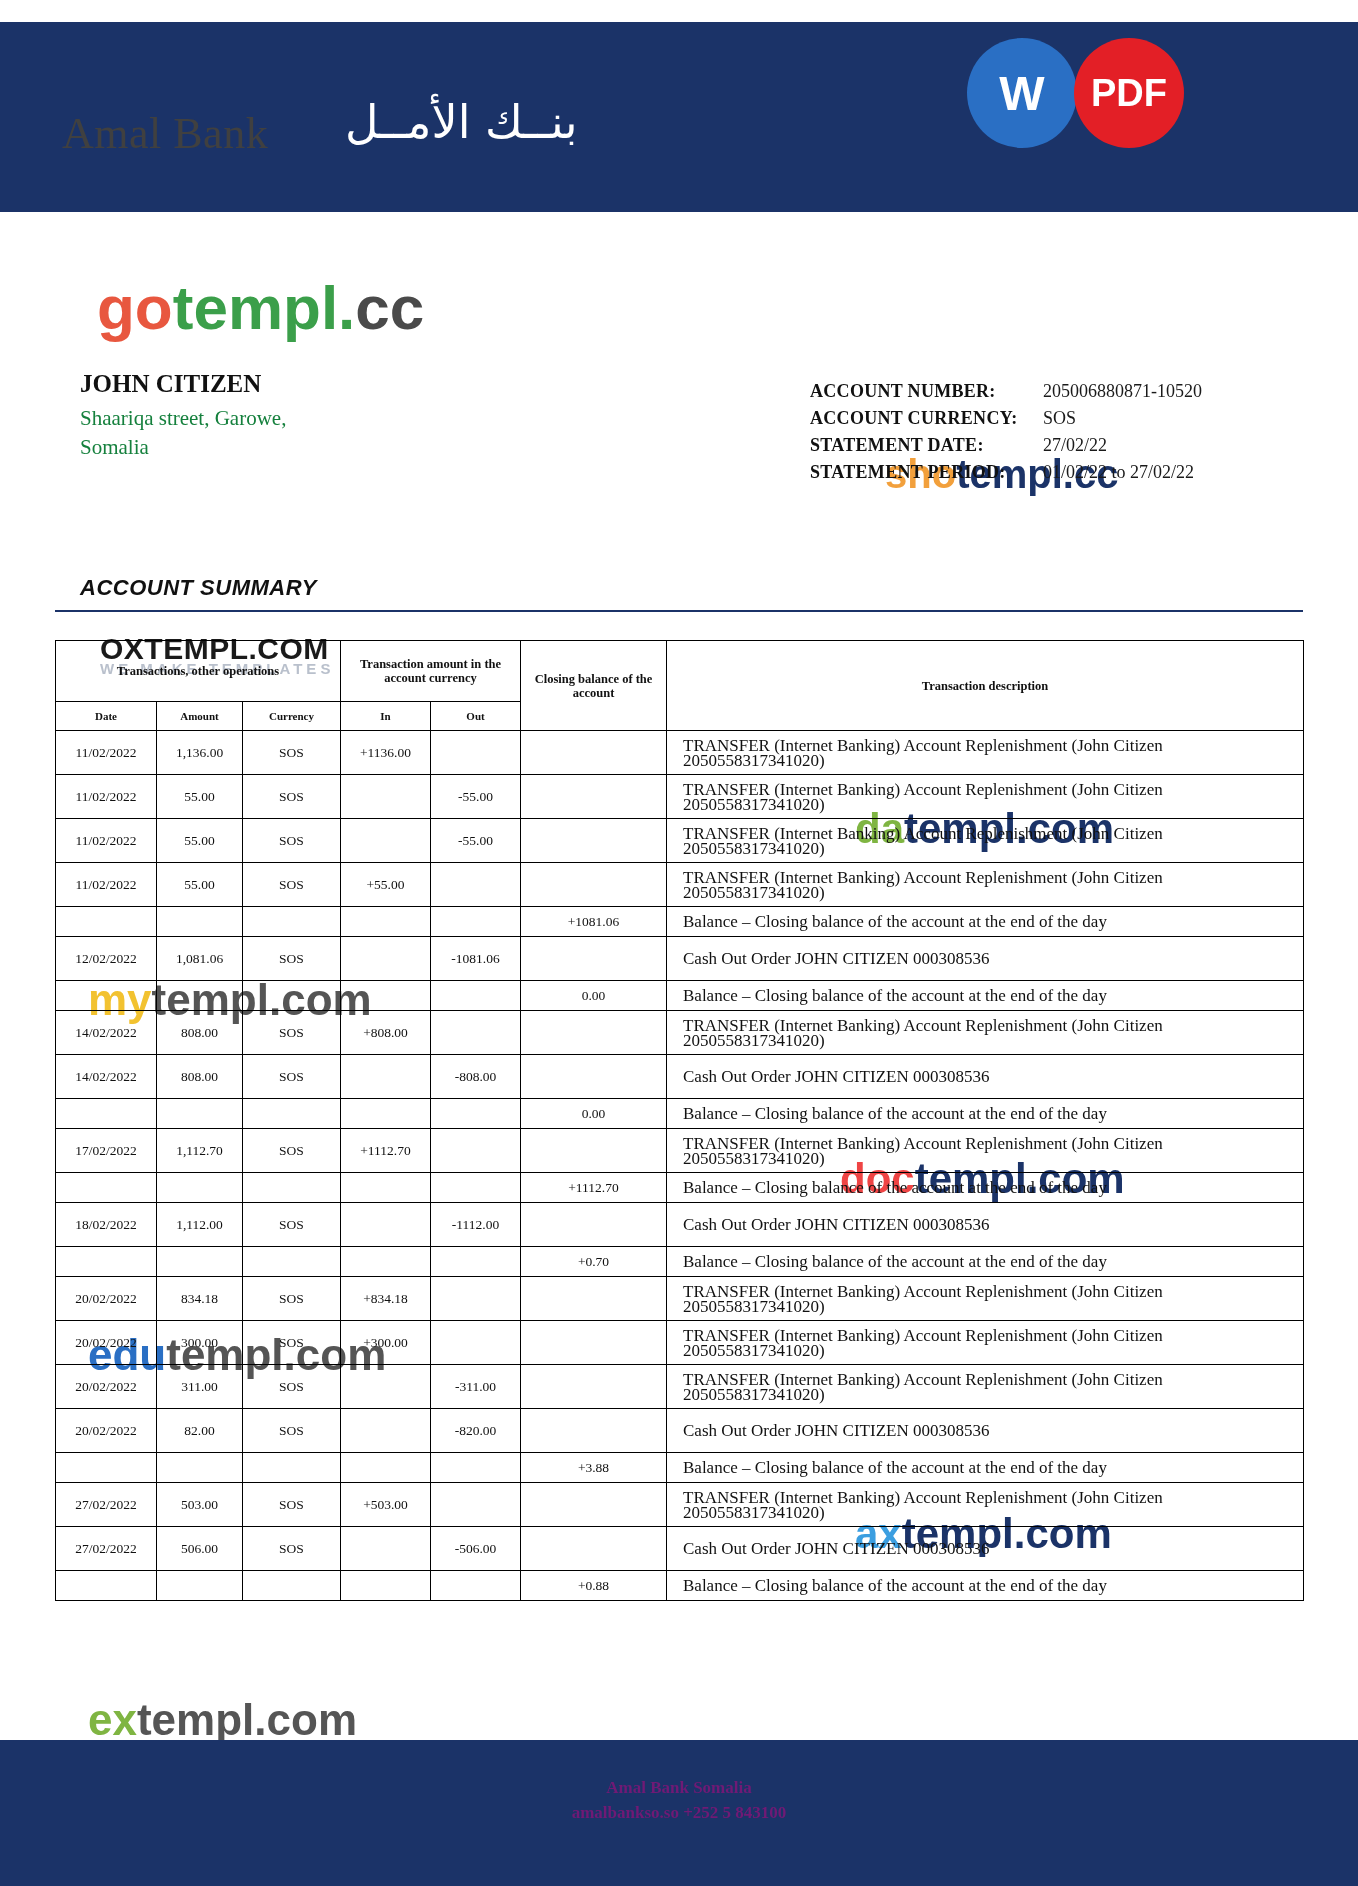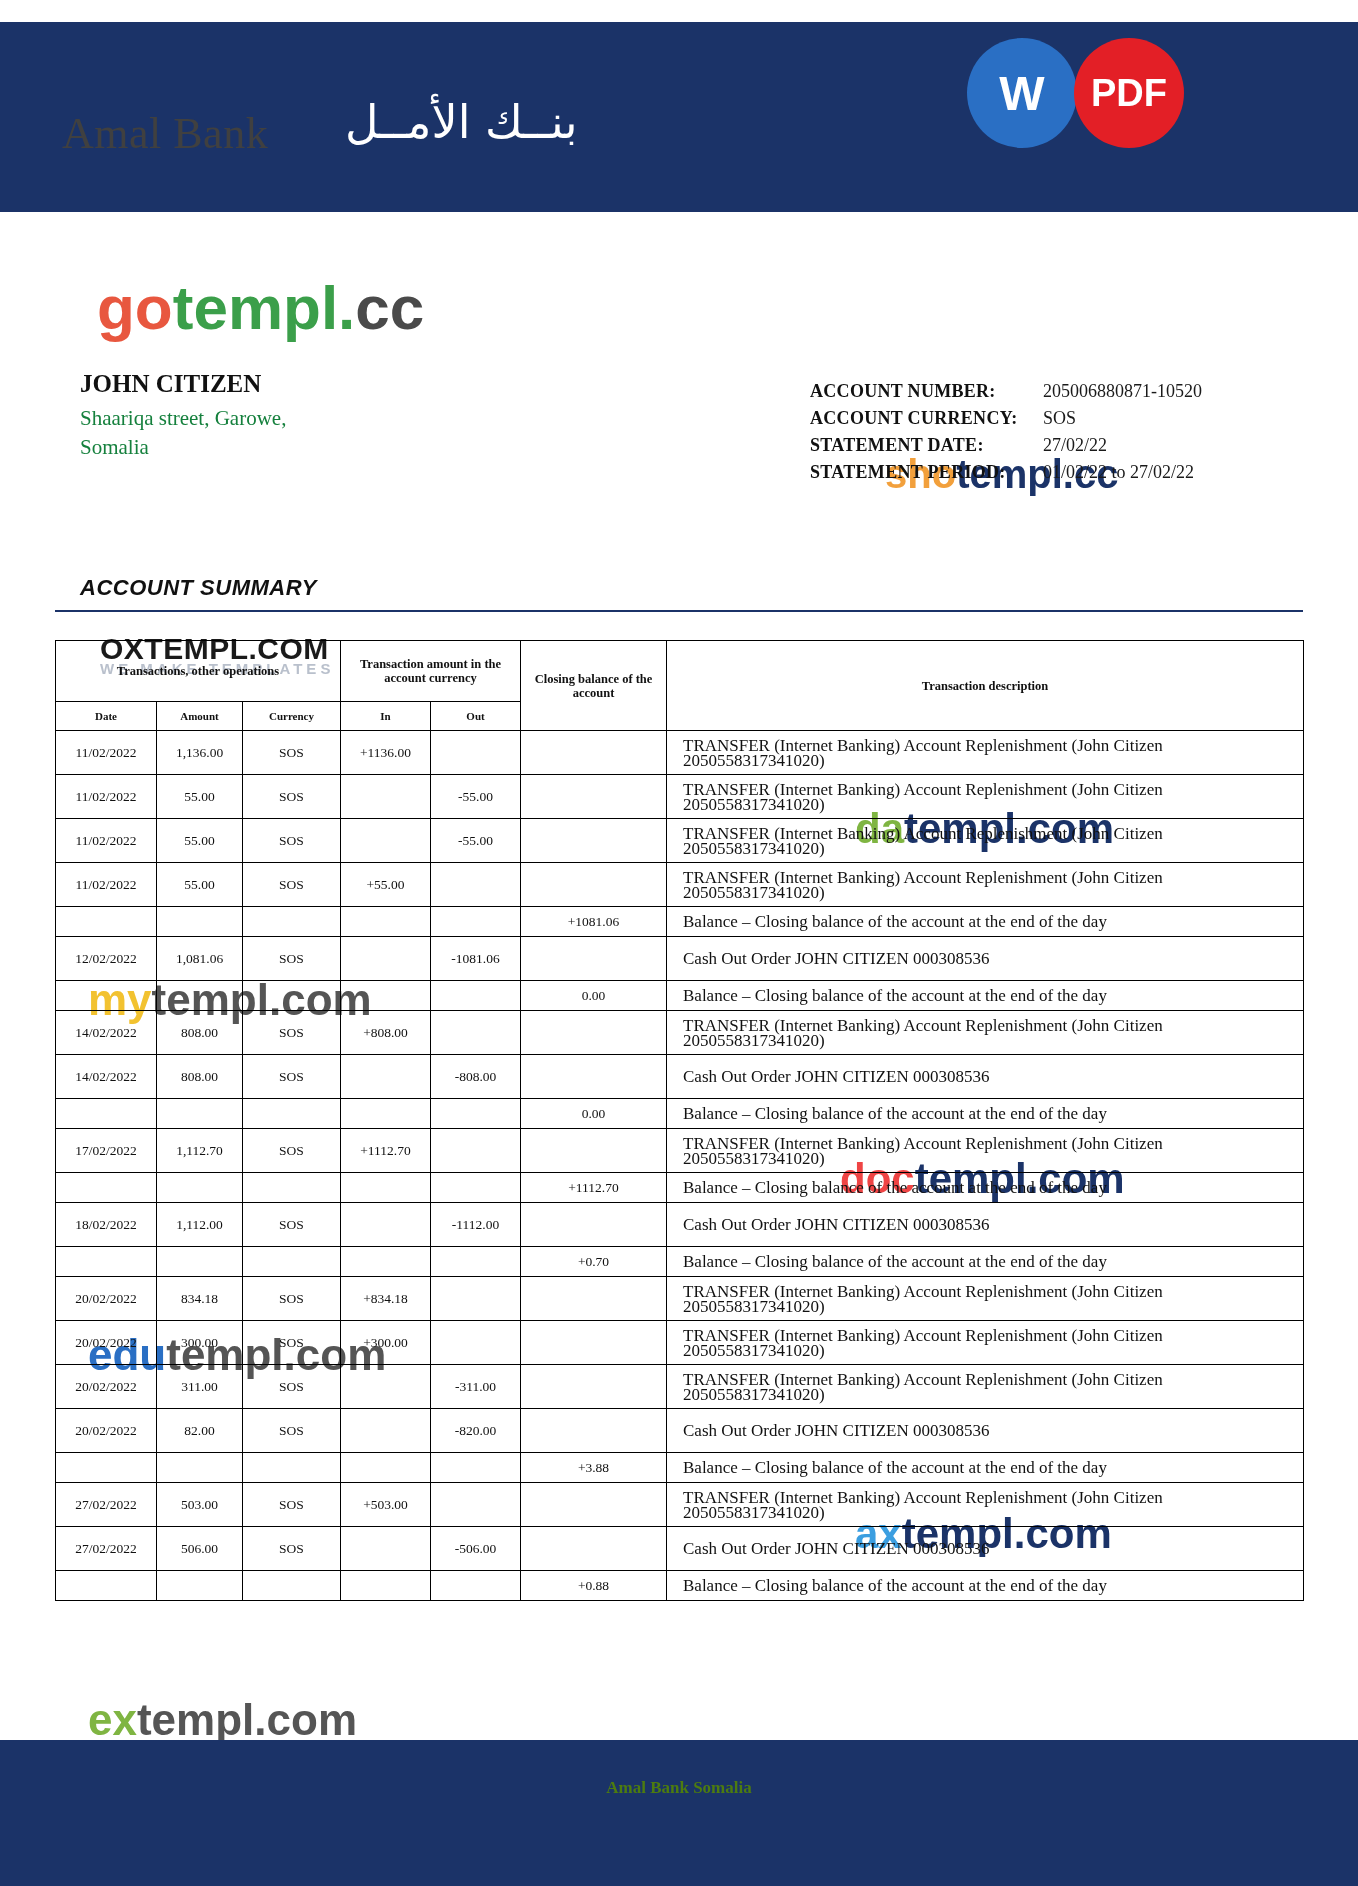--- a/index.html
+++ b/index.html
@@ -216,21 +216,21 @@
     position: absolute;
     left: 0; top: 1740px;
     width: 1358px; height: 146px;
     background: #1b3368;
   }
   .footer-text {
     position: absolute;
     left: 0; top: 1775px;
     width: 1358px;
     text-align: center;
-    color: #4d7c0f;
+    color: #701a75;
     font-family: "Liberation Serif", serif;
     font-weight: bold;
     font-size: 17px;
     line-height: 25px;
   }
 </style>
 </head>
 <body>
 
 <div class="header-band"></div>
@@ -514,13 +514,14 @@
         <td class="c"></td>
         <td class="c">+0.88</td>
         <td class="desc">Balance – Closing balance of the account at the end of the day</td>
       </tr>
     </tbody>
 </table>
 
 <div class="footer-band"></div>
 <div class="footer-text">
   <div>Amal Bank Somalia</div>
+  <div>amalbankso.so +252 5 843100</div>
 </div>
 
 </body></html>

